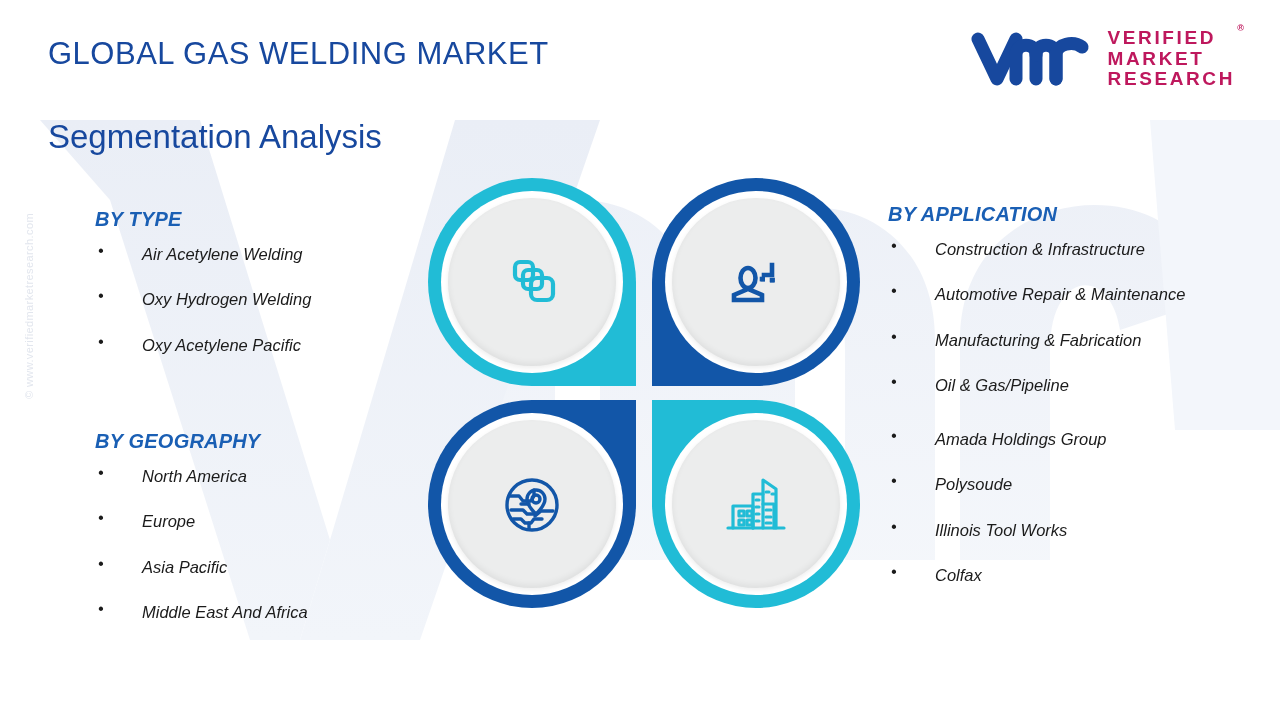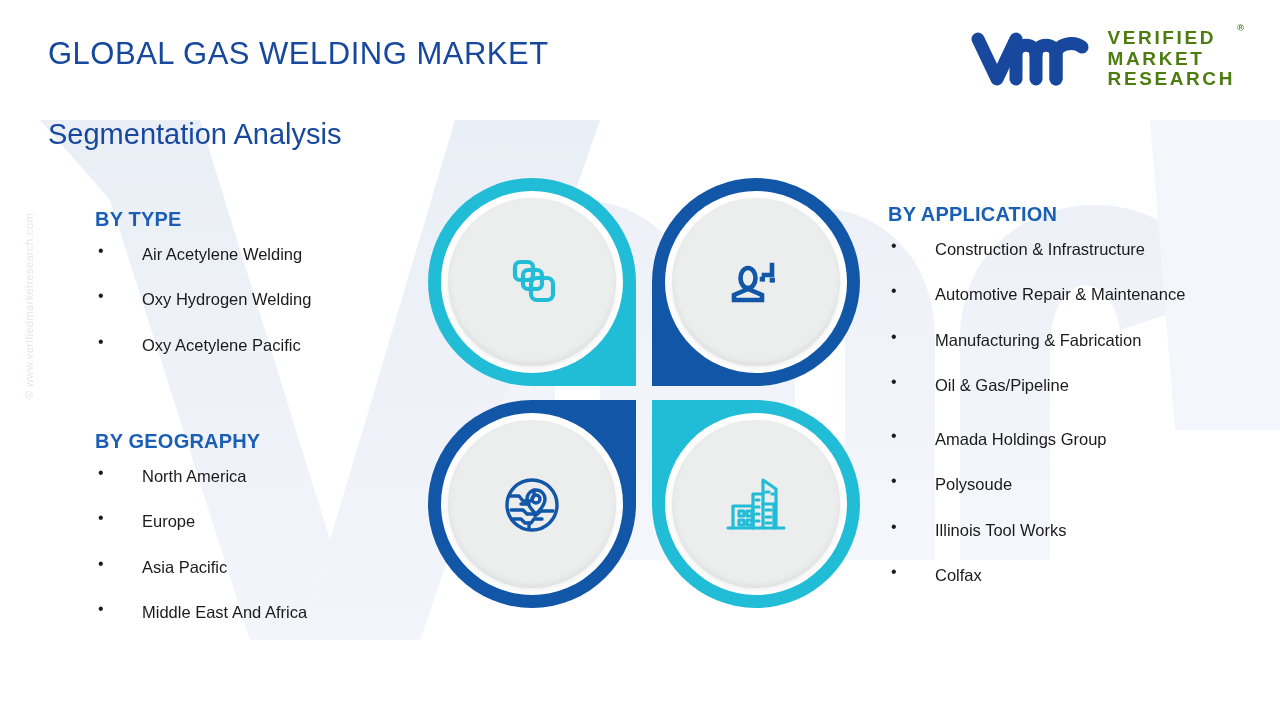--- a/index.html
+++ b/index.html
@@ -46,21 +46,21 @@
     font-size: 31px;
     letter-spacing: 0.5px;
     font-weight: 400;
     color: #17489e;
     white-space: nowrap;
   }
   .sub-title {
     position: absolute;
     left: 48px;
     top: 118px;
-    font-size: 29px;
+    font-size: 33px;
     font-weight: 400;
     color: #17489e;
     white-space: nowrap;
     z-index: 5;
   }
 
   
   .logo {
     position: absolute;
     right: 45px;
@@ -75,21 +75,21 @@
     display: flex;
     flex-direction: column;
     justify-content: center;
     line-height: 1.08;
     position: relative;
   }
   .logo-words span {
     font-size: 19px;
     font-weight: 700;
     letter-spacing: 2.6px;
-    color: #4d7c0f;
+    color: #be185d;
     white-space: nowrap;
   }
   .logo-reg {
     position: absolute;
     right: -9px;
     top: -4px;
     font-size: 9px !important;
     letter-spacing: 0 !important;
     font-weight: 700;
     color: #2ab5c6;
@@ -108,20 +108,21 @@
     letter-spacing: 0.4px;
     color: #e2e6ee;
     white-space: nowrap;
     z-index: 4;
   }
 
   
   .col {
     position: absolute;
     z-index: 5;
+    font-style: italic;
   }
   .col-left  { left: 95px;  width: 330px; }
   .col-right { left: 888px; width: 370px; }
 
   .block-by-type        { top: 208px; }
   .block-by-geography   { top: 430px; }
   .block-by-application { top: 203px; }
   .block-key-players    { top: 428px; }
 
   .sec-heading {

